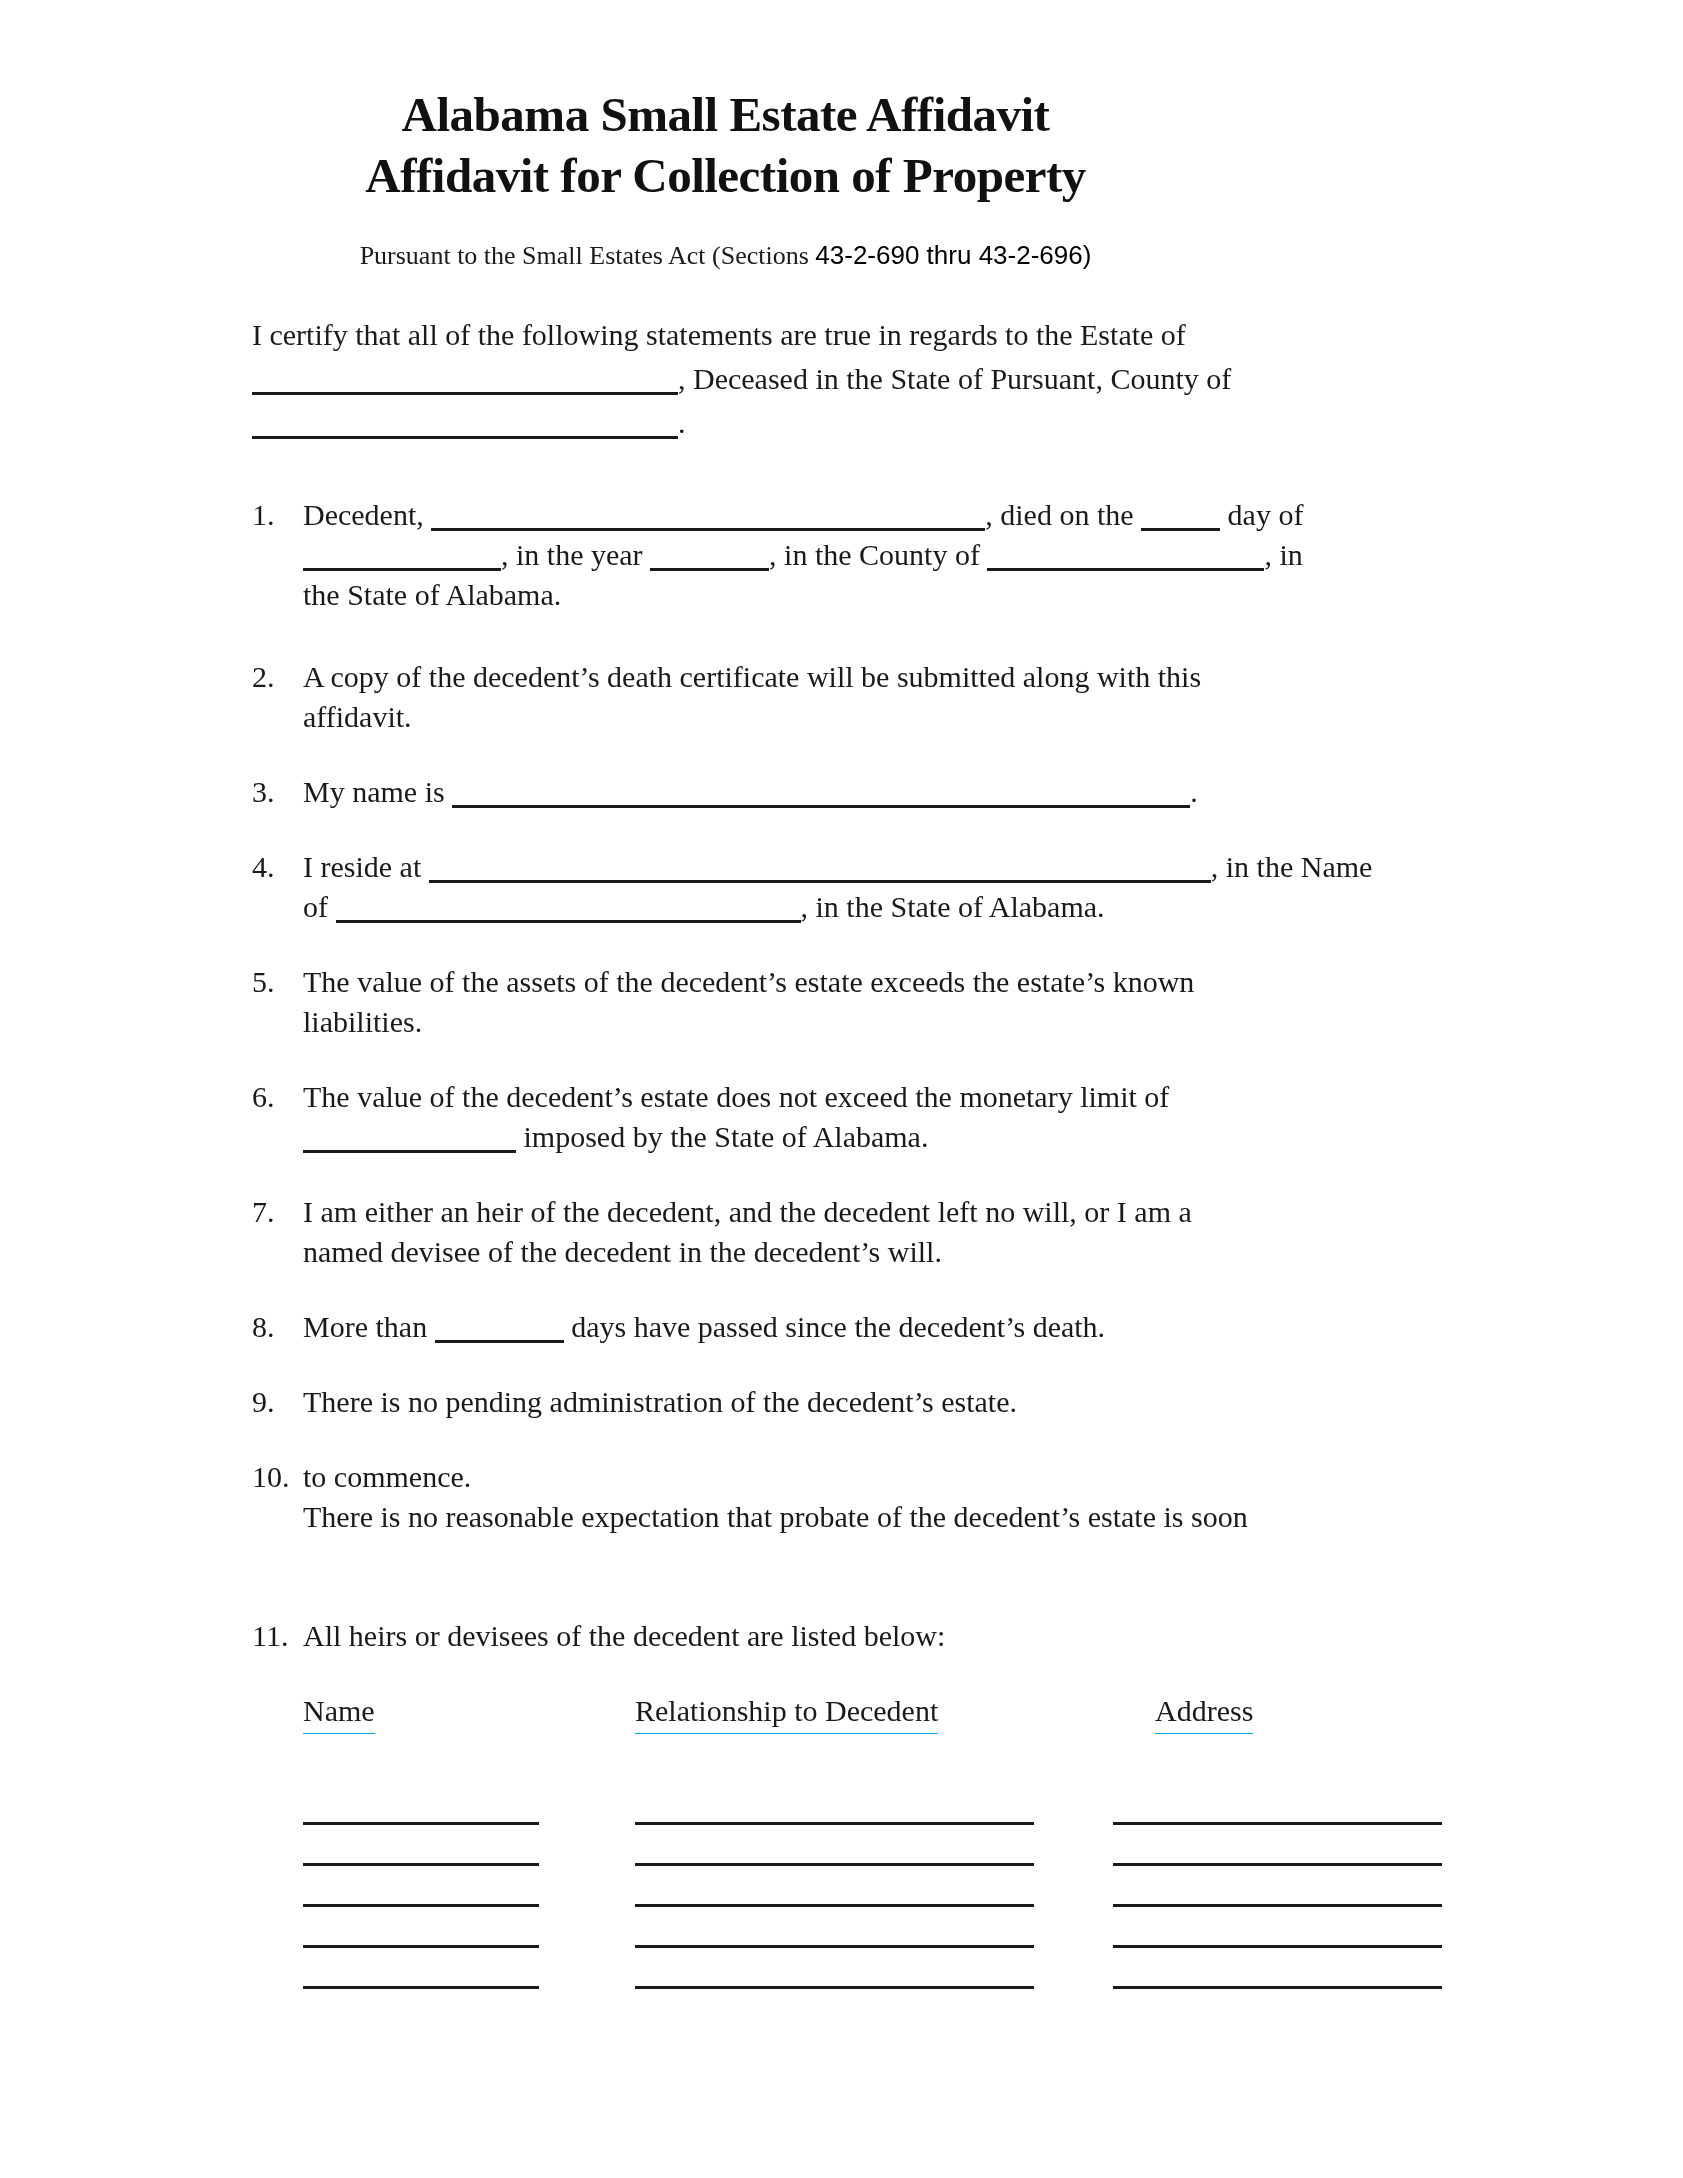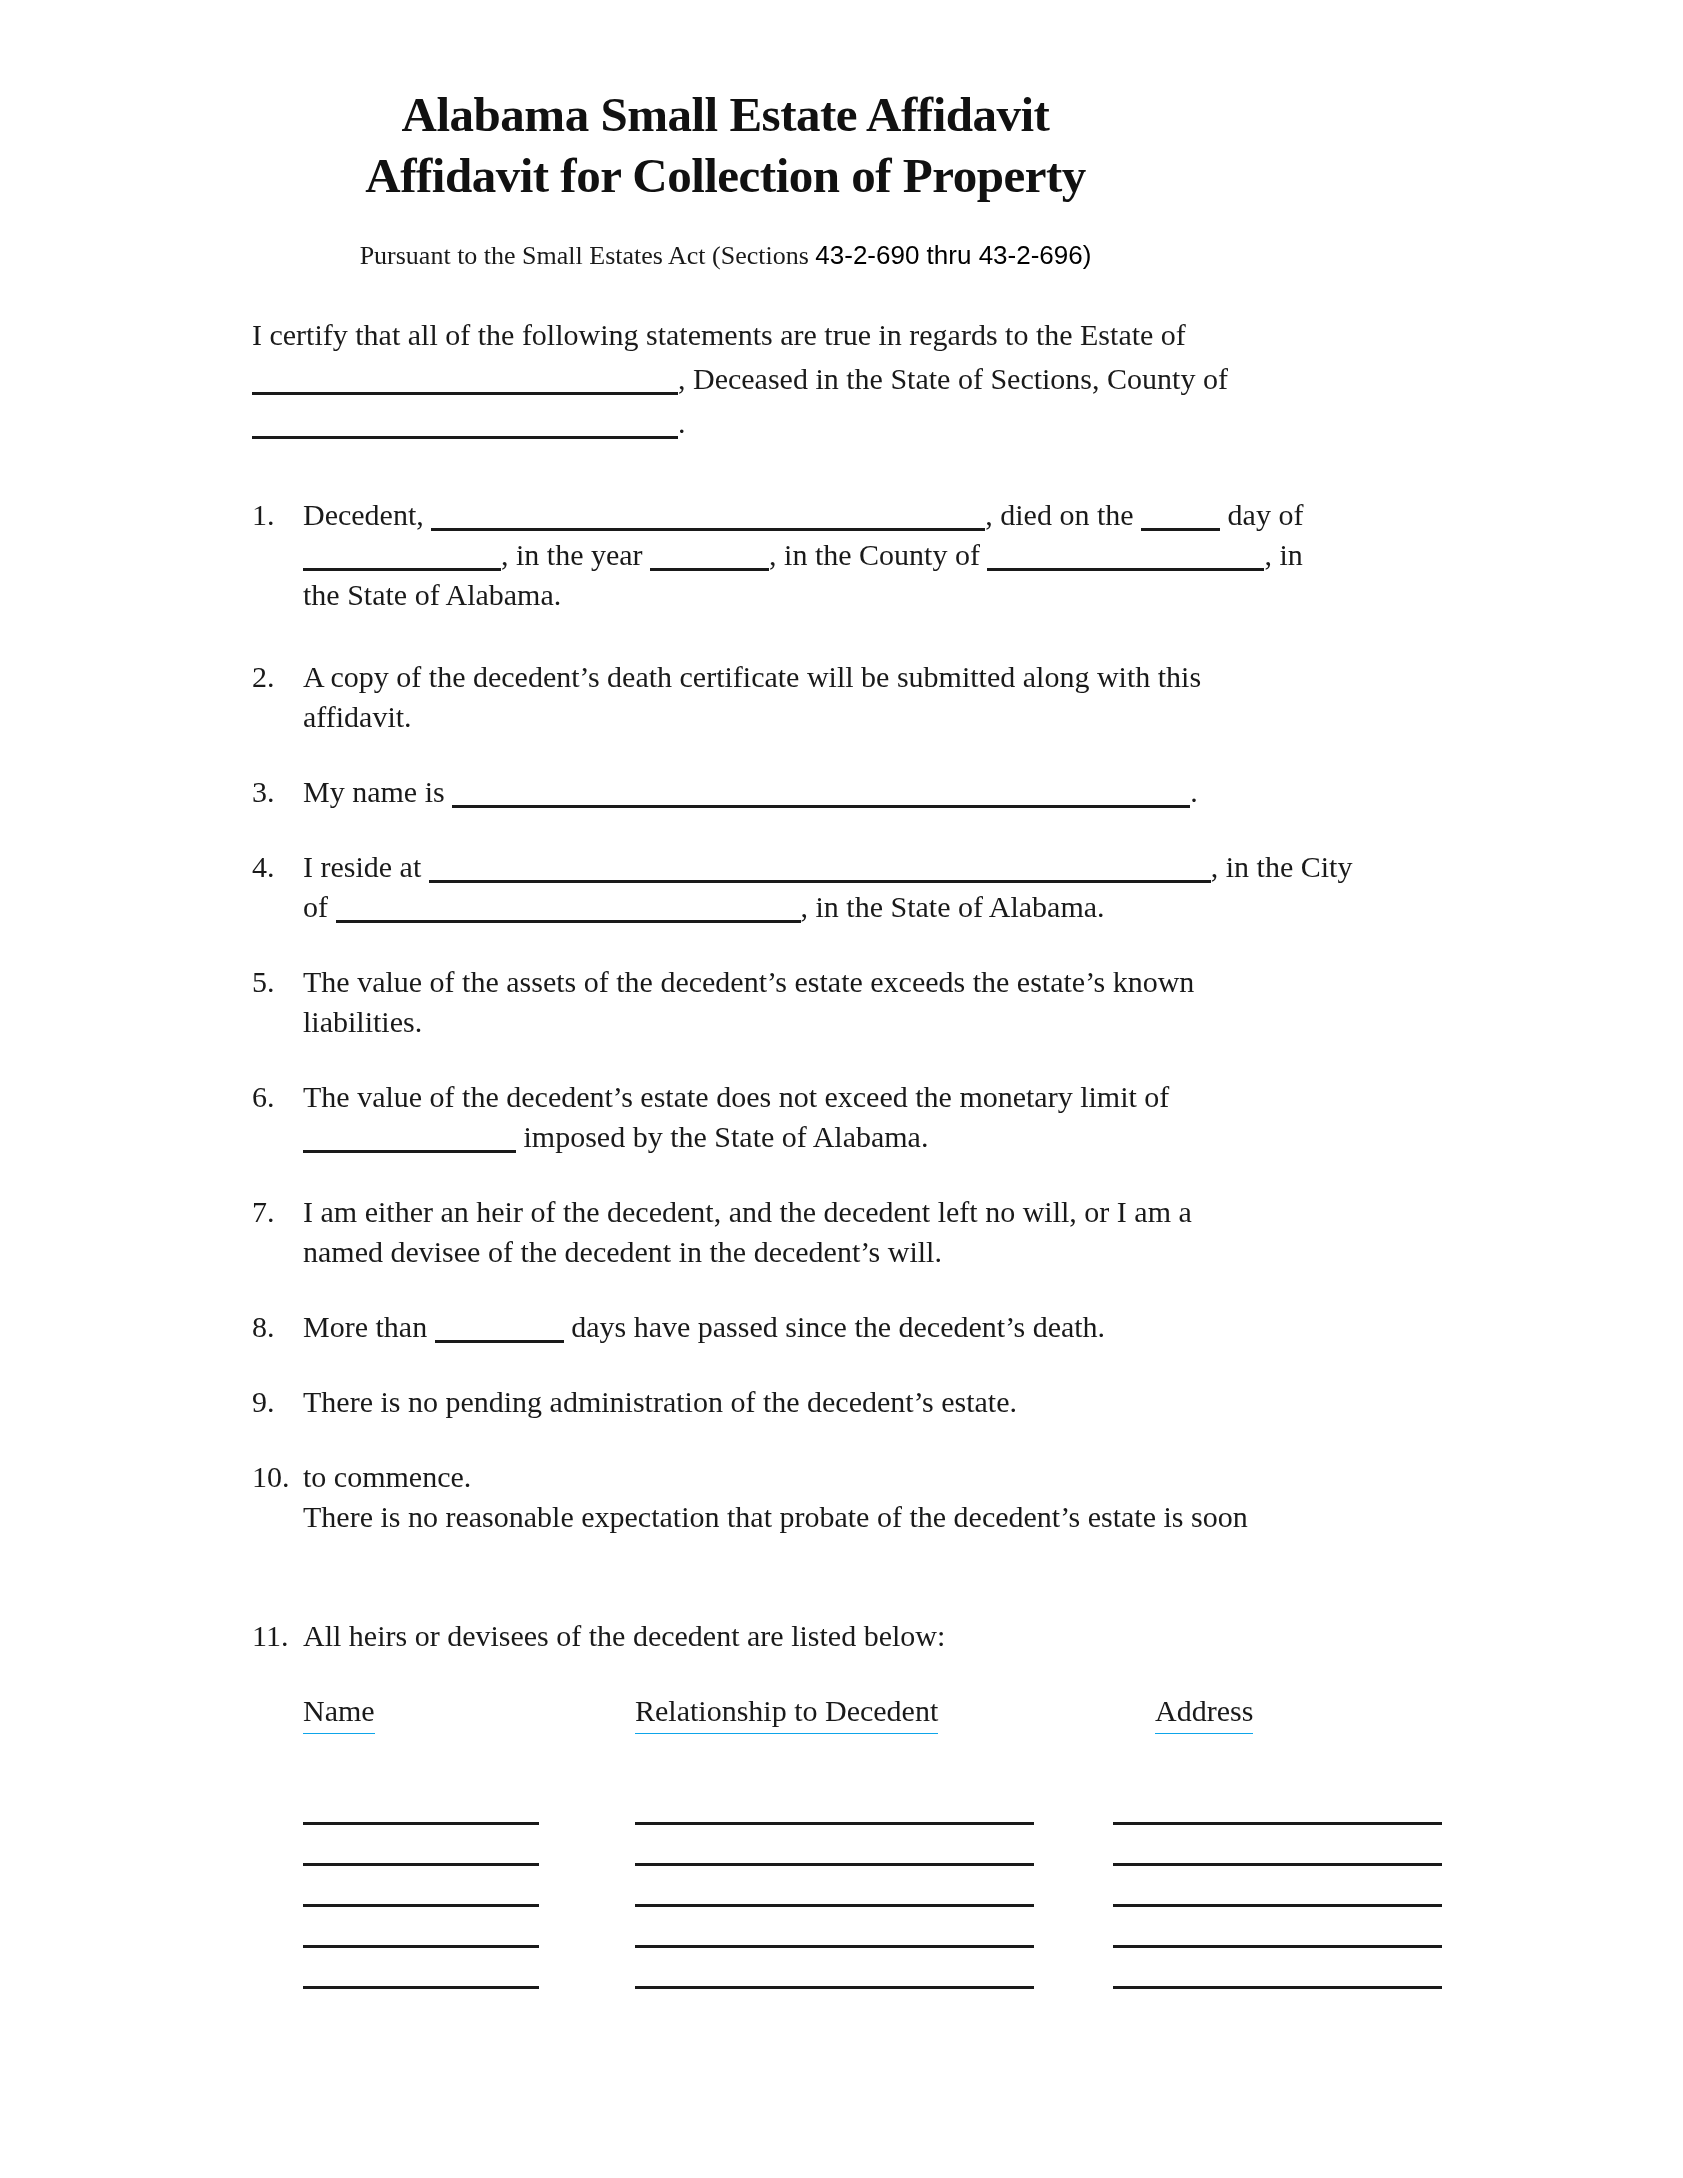--- a/index.html
+++ b/index.html
@@ -44,21 +44,21 @@
 
 <div class="page">
 
   <h1 class="title">Alabama Small Estate Affidavit</h1>
   <h1 class="title">Affidavit for Collection of Property</h1>
 
   <p class="pursuant"><span>Pursuant to the Small Estates Act (Sections </span><span class="sans">43-2-690 thru 43-2-696)</span></p>
 
   <div class="intro" id="intro">
       <div class="line"><span>I certify that all of the following statements are true in regards to the Estate of</span></div>
-      <div class="line"><span class="blank" style="width: 426px;"></span><span>, Deceased in the State of Sections, County of</span></div>
+      <div class="line"><span class="blank" style="width: 426px;"></span><span>, Deceased in the State of Pursuant, County of</span></div>
       <div class="line"><span class="blank" style="width: 426px;"></span><span>.</span></div>
     </div>
 
   <div id="items">
       <div class="item">
         <span class="num">1.</span>
         <div>
           <div class="line"><span>Decedent, </span><span class="blank" style="width: 554px;"></span><span>, died on the </span><span class="blank" style="width: 79px;"></span><span> day of</span></div>
           <div class="line"><span class="blank" style="width: 198px;"></span><span>, in the year </span><span class="blank" style="width: 119px;"></span><span>, in the County of </span><span class="blank" style="width: 277px;"></span><span>, in</span></div>
           <div class="line"><span>the State of Alabama.</span></div>
@@ -73,21 +73,21 @@
       </div>
       <div class="item">
         <span class="num">3.</span>
         <div>
           <div class="line"><span>My name is </span><span class="blank" style="width: 738px;"></span><span>.</span></div>
         </div>
       </div>
       <div class="item">
         <span class="num">4.</span>
         <div>
-          <div class="line"><span>I reside at </span><span class="blank" style="width: 782px;"></span><span>, in the City</span></div>
+          <div class="line"><span>I reside at </span><span class="blank" style="width: 782px;"></span><span>, in the Name</span></div>
           <div class="line"><span>of </span><span class="blank" style="width: 465px;"></span><span>, in the State of Alabama.</span></div>
         </div>
       </div>
       <div class="item">
         <span class="num">5.</span>
         <div>
           <div class="line"><span>The value of the assets of the decedent’s estate exceeds the estate’s known</span></div>
           <div class="line"><span>liabilities.</span></div>
         </div>
       </div>

